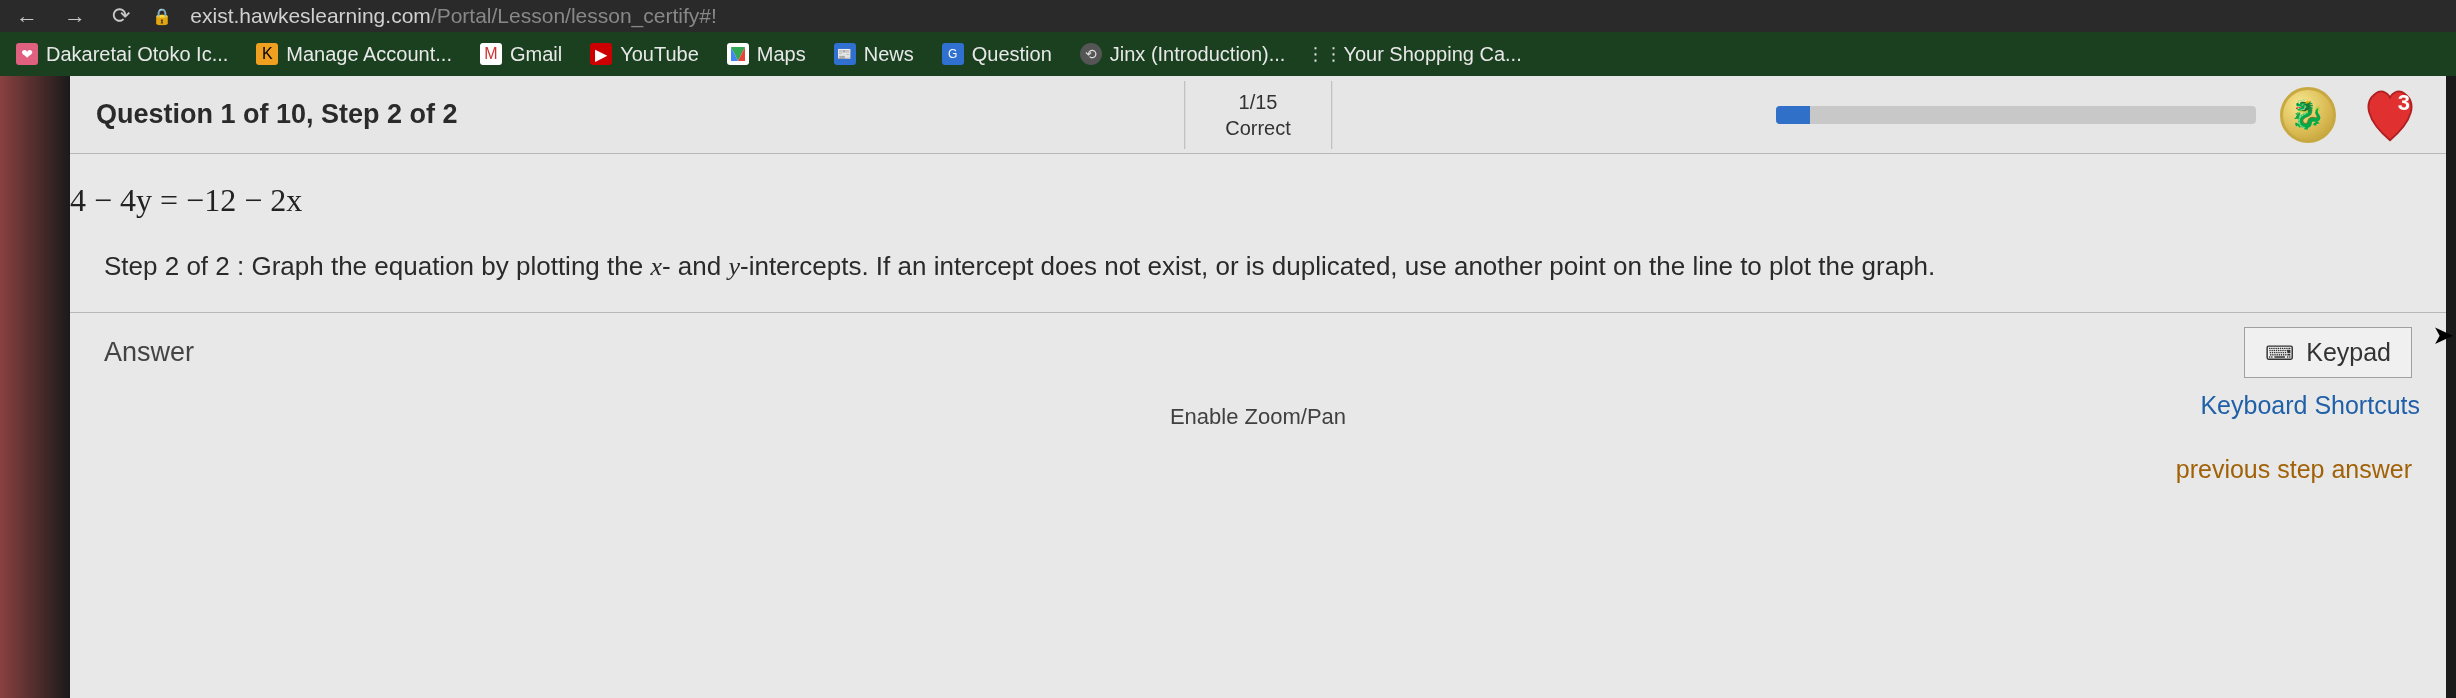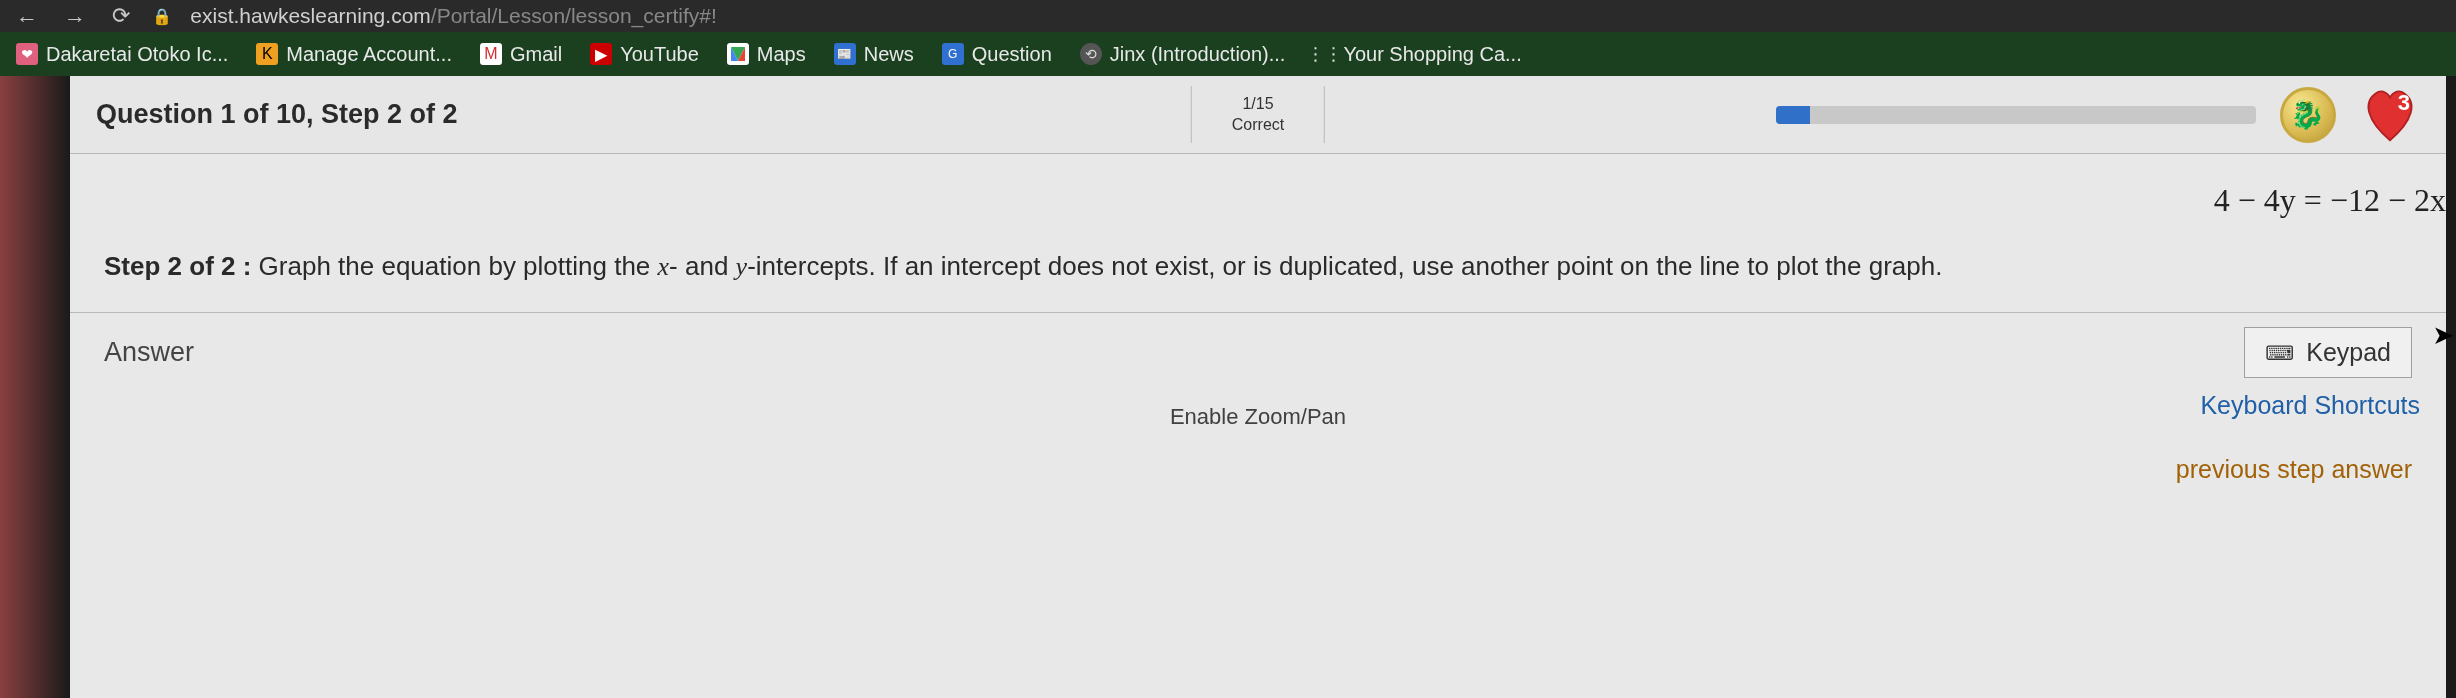--- a/index.html
+++ b/index.html
@@ -93,21 +93,21 @@
       color: #2a2a2a;
     }
     .correct-counter {
       position: absolute;
       left: 50%;
       transform: translateX(-50%);
       text-align: center;
       border-left: 1px solid #b8b8b8;
       border-right: 1px solid #b8b8b8;
       padding: 8px 40px;
-      font-size: 16px;
+      font-size: 20px;
       color: #333;
       line-height: 1.3;
     }
     .progress-block {
       display: flex;
       align-items: center;
       gap: 24px;
     }
     .progress-bar {
       width: 480px;
@@ -138,32 +138,32 @@
     }
     .heart svg { width: 100%; height: 100%; }
     .heart-count {
       position: absolute;
       top: 2px; right: 10px;
       color: #fff;
       font-size: 22px;
       font-weight: bold;
     }
     .equation-row {
-      text-align: right;
+      text-align: left;
       font-size: 32px;
       font-family: 'Times New Roman', serif;
       color: #222;
       padding: 28px 0 18px;
     }
     .step-text {
       padding: 14px 34px 30px;
       font-size: 26px;
       color: #2a2a2a;
     }
-    .step-text .bold { font-weight: bold; text-align: right; }
+    .step-text .bold { font-weight: normal; text-align: right; }
     .step-text .ital { font-style: italic; font-family: 'Times New Roman', serif; }
     .answer-section {
       border-top: 1px solid #b8b8b8;
       padding: 24px 34px 14px;
       position: relative;
     }
     .answer-label {
       font-size: 27px;
       color: #444;
     }

